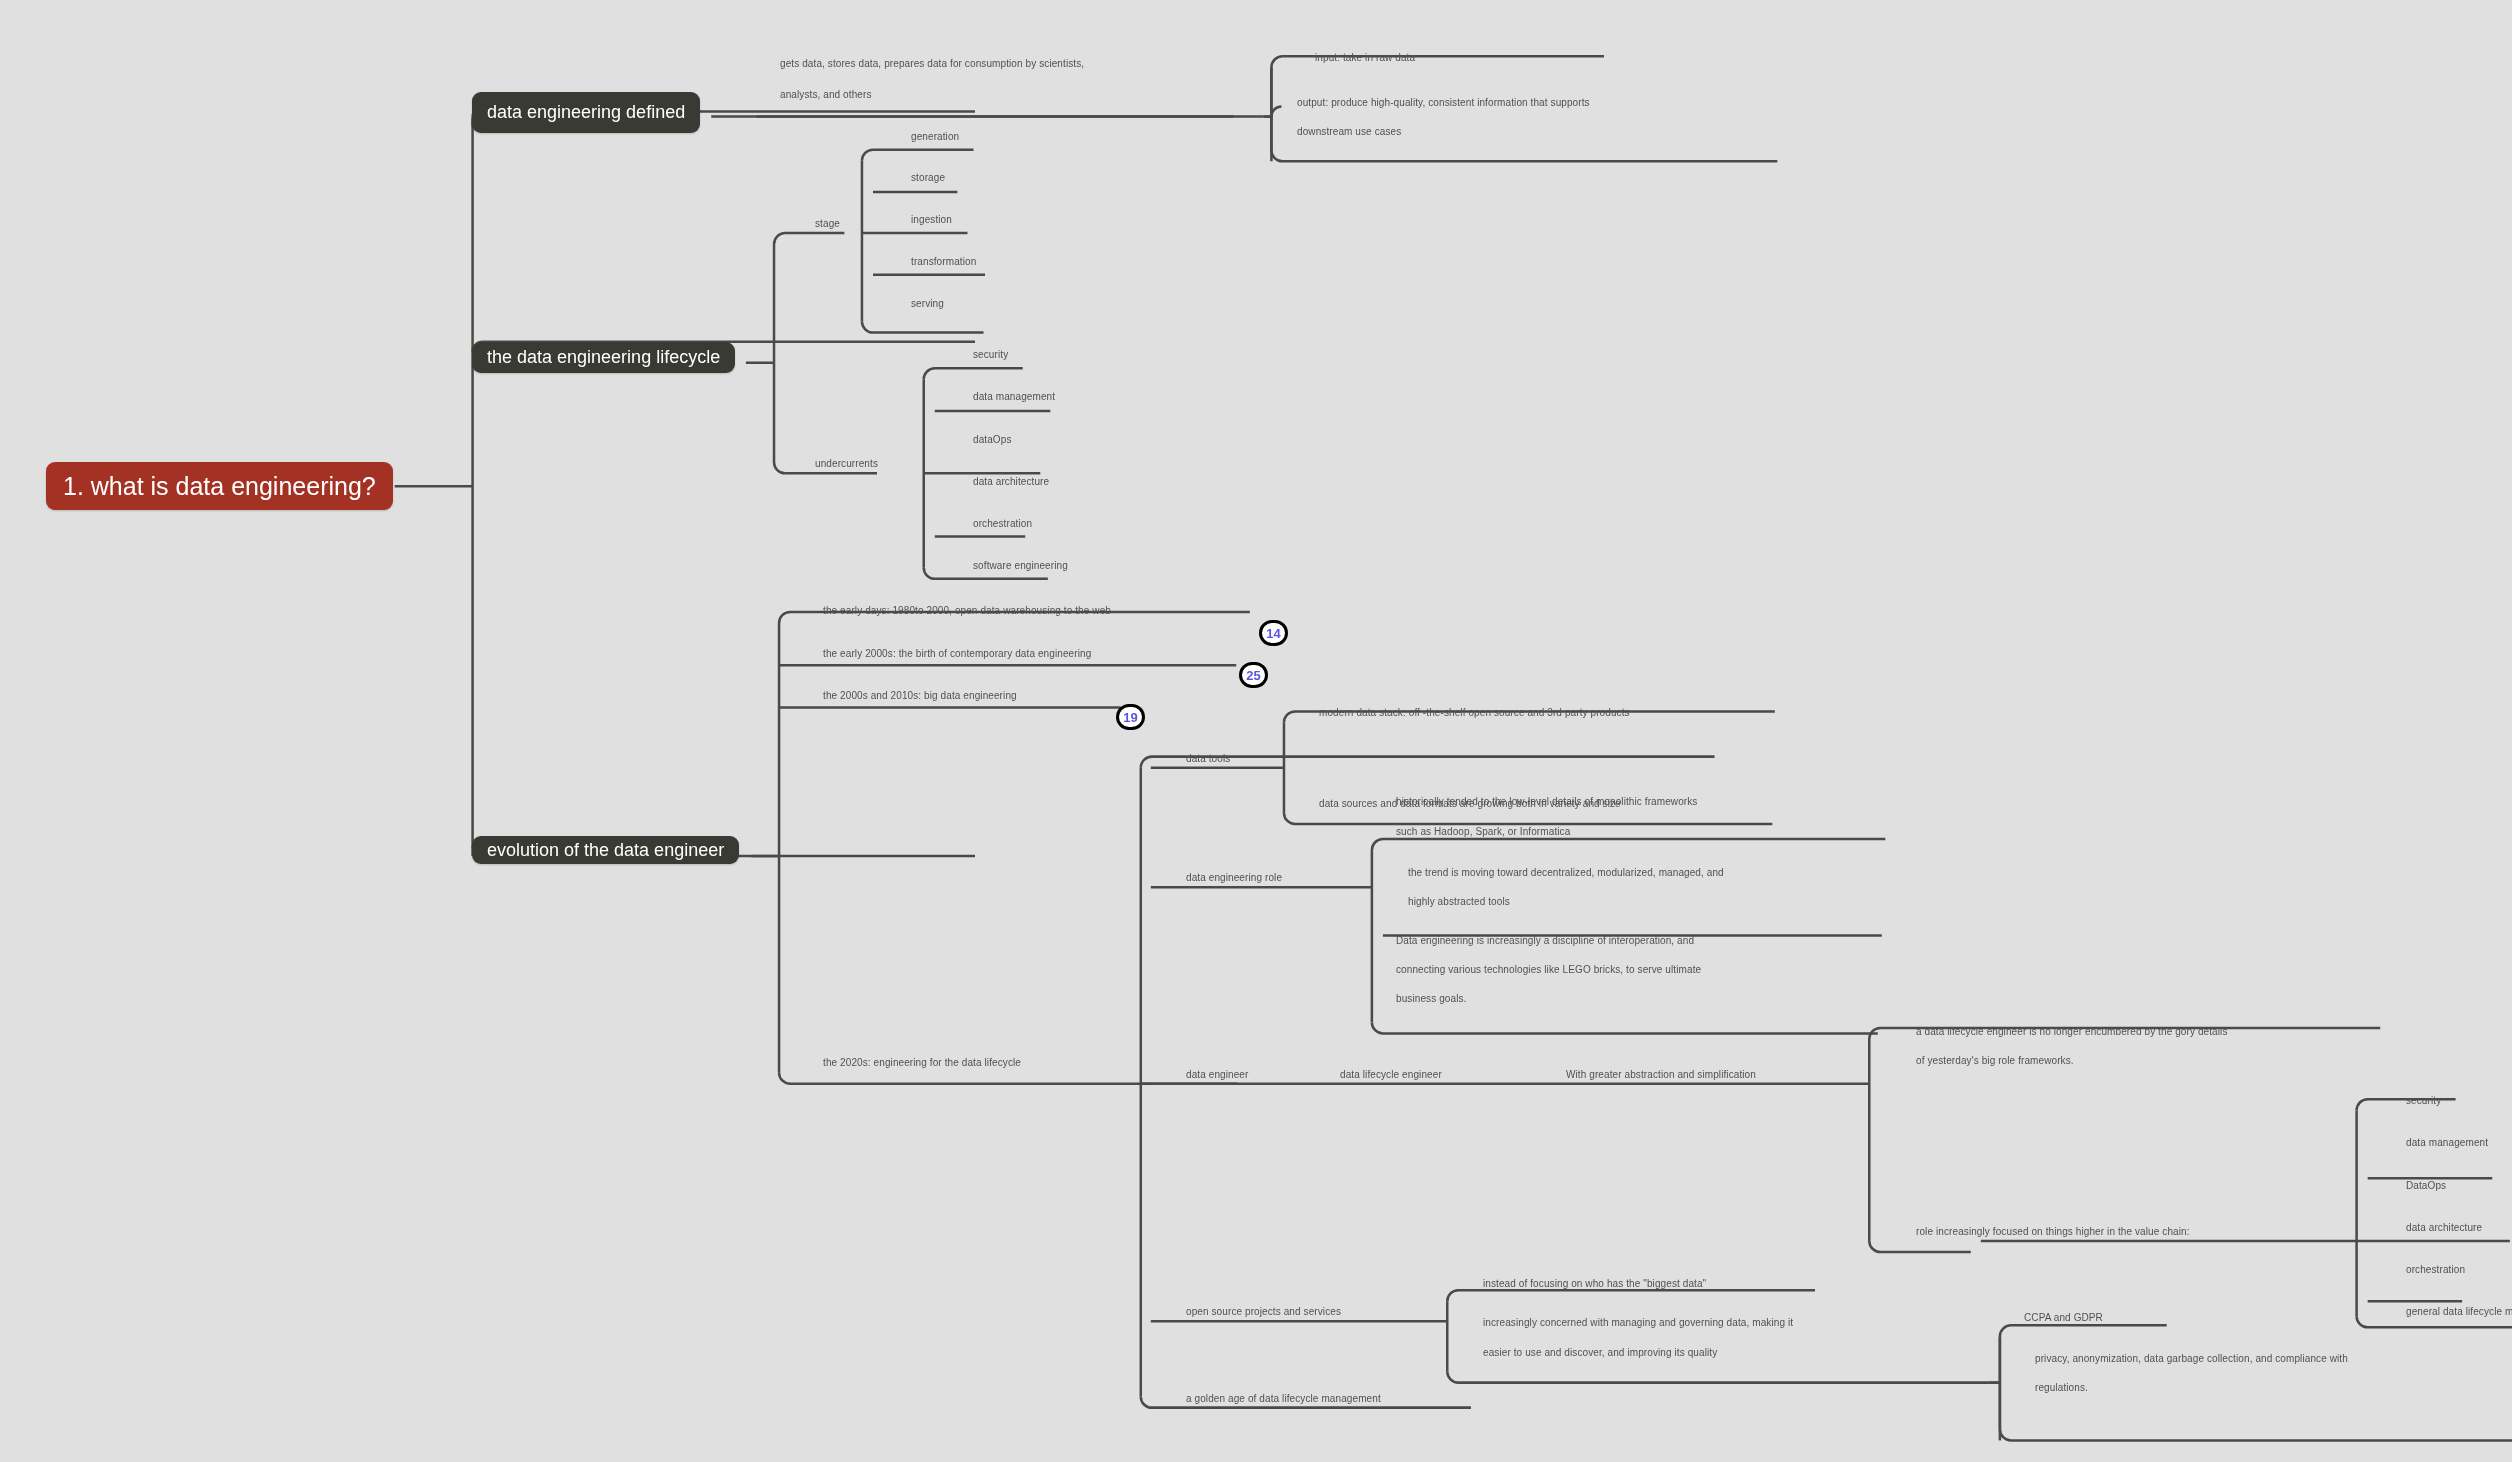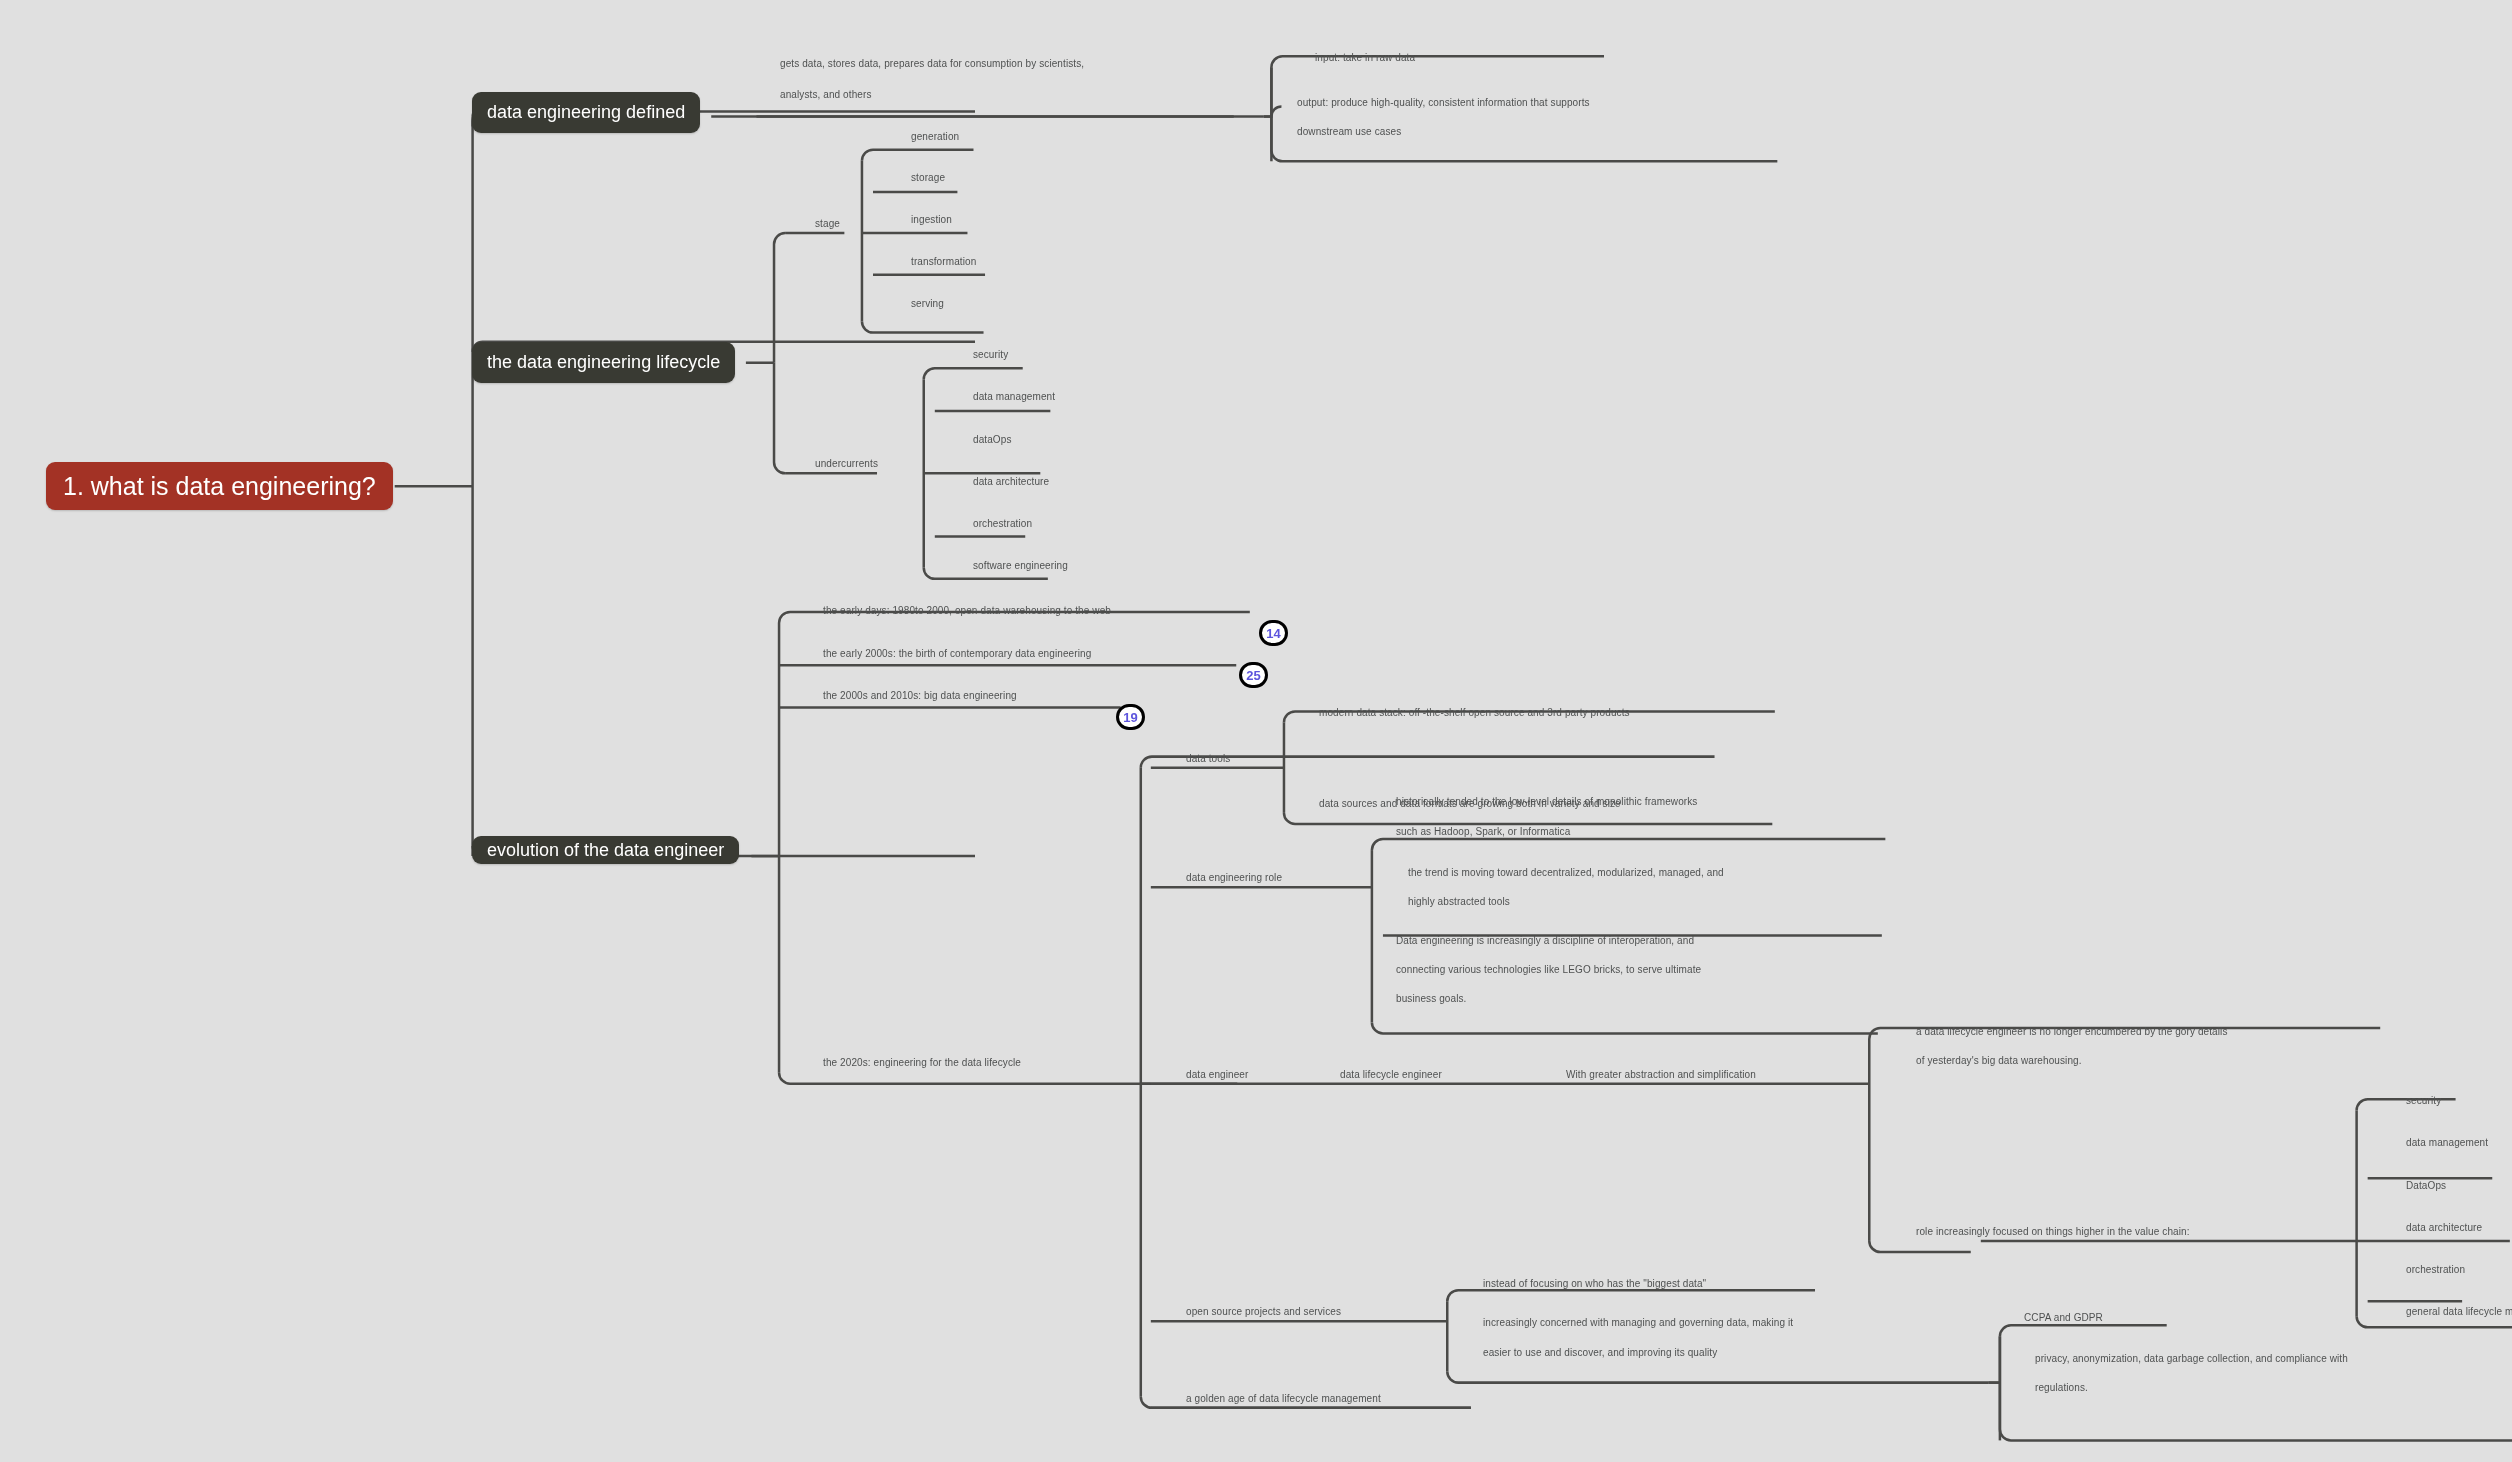--- a/index.html
+++ b/index.html
@@ -131,21 +131,21 @@
     <line x1="3980" y1="2660" x2="3980" y2="2867"></line>
     <line x1="3957" y1="2752" x2="3980" y2="2752"></line>
 
     <line x1="2290" y1="2802" x2="2927" y2="2802"></line>
   </svg>
 
   <div class="nbox root" style="left:46px;top:462px;height:48px;">1. what is data engineering?</div>
 
   <div class="nbox branch" style="left:472px;top:92px;height:41px;">data engineering defined</div>
 
-  <div class="nbox branch" style="left:472px;top:342px;height:41px;">the data engineering lifecycle</div>
+  <div class="nbox branch" style="left:472px;top:342px;height:31px;">the data engineering lifecycle</div>
 
   <div class="nbox branch" style="left:472px;top:836px;height:28px;">evolution of the data engineer</div>
 
   <div class="tnode s1" style="left:756px;top:57px;">gets data, stores data, prepares data for consumption by scientists,</div>
   <div class="tnode s1" style="left:756px;top:88px;">analysts, and others</div>
 
   <div class="tnode s1" style="left:1291px;top:51px;">input: take in raw data</div>
   <div class="tnode s1" style="left:1273px;top:96px;">output: produce high-quality, consistent information that supports</div>
   <div class="tnode s1" style="left:1273px;top:125px;">downstream use cases</div>
 
@@ -191,21 +191,21 @@
 
   <div class="tnode s1" style="left:1372px;top:934px;">Data engineering is increasingly a discipline of interoperation, and</div>
   <div class="tnode s1" style="left:1372px;top:963px;">connecting various technologies like LEGO bricks, to serve ultimate</div>
   <div class="tnode s1" style="left:1372px;top:992px;">business goals.</div>
 
   <div class="tnode s1" style="left:1162px;top:1068px;">data engineer</div>
   <div class="tnode s1" style="left:1316px;top:1068px;">data lifecycle engineer</div>
   <div class="tnode s1" style="left:1542px;top:1068px;">With greater abstraction and simplification</div>
 
   <div class="tnode s1" style="left:1892px;top:1025px;">a data lifecycle engineer is no longer encumbered by the gory details</div>
-  <div class="tnode s1" style="left:1892px;top:1054px;">of yesterday's big data warehousing.</div>
+  <div class="tnode s1" style="left:1892px;top:1054px;">of yesterday's big role frameworks.</div>
 
   <div class="tnode s1" style="left:1892px;top:1225px;">role increasingly focused on things higher in the value chain:</div>
 
   <div class="tnode s1" style="left:2382px;top:1094px;">security</div>
   <div class="tnode s1" style="left:2382px;top:1136px;">data management</div>
   <div class="tnode s1" style="left:2382px;top:1179px;">DataOps</div>
   <div class="tnode s1" style="left:2382px;top:1221px;">data architecture</div>
   <div class="tnode s1" style="left:2382px;top:1263px;">orchestration</div>
   <div class="tnode s1" style="left:2382px;top:1305px;">general data lifecycle management</div>
 

